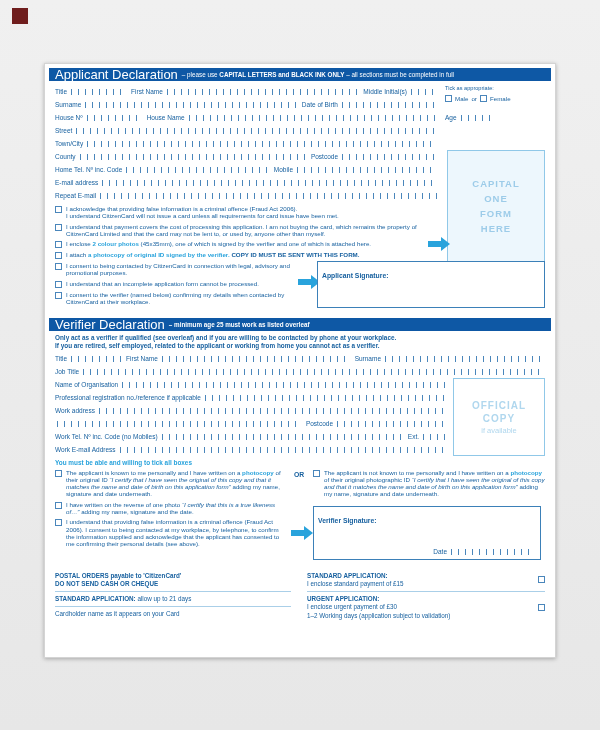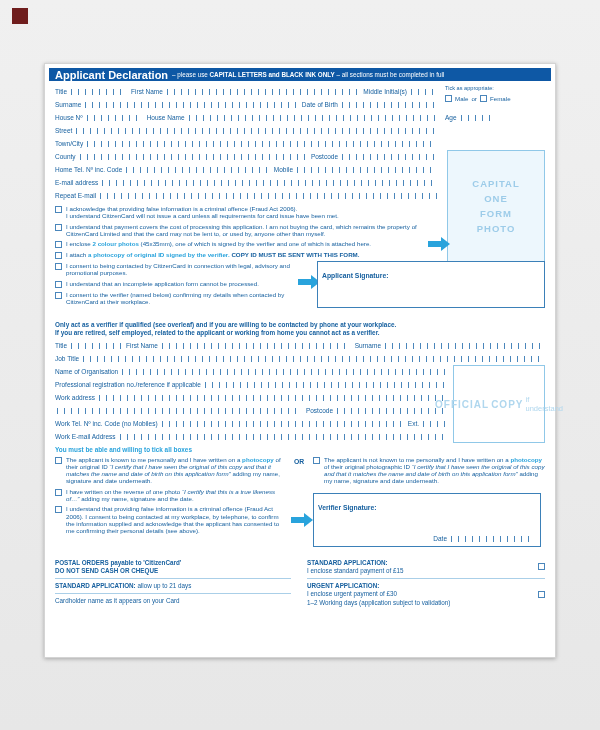--- a/index.html
+++ b/index.html
@@ -6,21 +6,21 @@
   html,body { width:600px; height:730px; overflow:hidden; }
   body { font-family:"Liberation Sans", sans-serif; background:#ebebeb; position:relative; }
   .canvas { position:absolute; inset:0; background:linear-gradient(180deg,#f0f0f0 0%,#e7e7e7 100%); }
   .corner-mark { position:absolute; left:12px; top:8px; width:16px; height:16px; background:#6f1d1d; }
   .sheet { position:absolute; left:44px; top:63px; width:512px; min-height:595px; background:#ffffff;
            border:1px solid #d4d4d4; box-shadow:0 1px 4px rgba(0,0,0,.28); padding:4px; }
 
   
   .sec { margin-bottom:2px; }
   .sec-hdr { height:13px; background:#0e58a5; color:#fff; display:flex; align-items:center; padding:0 6px; gap:4px; white-space:nowrap; }
-  .hdr-title { font-size:11px; font-weight:bold; }
+  .hdr-title { font-size:13px; font-weight:normal; }
   .hdr-sub { font-size:6.3px; }
   .hdr-strong { font-weight:bold; }
 
   
   .frow { display:flex; align-items:flex-end; height:13px; padding-bottom:3px; }
   .flabel { font-size:6.5px; color:#17609f; white-space:nowrap; line-height:7px; padding-right:2px; }
   .comb { height:6px; margin:0 5px 0 2px;
           background-image:repeating-linear-gradient(to right,#4a86bb 0,#4a86bb 1px,transparent 1px,transparent 7px); }
   .frow .comb:last-child { margin-right:0; }
   .grow { flex:1; }
@@ -55,21 +55,21 @@
   .arrow::after { content:""; position:absolute; left:100%; top:50%; transform:translateY(-50%);
                   width:0; height:0; border-left:9px solid #29a3dc; border-top:7px solid transparent; border-bottom:7px solid transparent; }
   .photo-arrow { top:160px; right:110px; width:13px; }
   .appsig-arrow { top:198px; right:240px; width:13px; }
 
   
   .ver-body { position:relative; padding:3px 6px 6px; }
   .ver-intro { font-size:6.4px; line-height:7.6px; font-weight:bold; color:#17609f; margin-bottom:2px; }
   .lim { width:392px; }
   .stamp-box { position:absolute; top:47px; right:6px; width:92px; height:78px; border:1px solid #90c8e8; background:#fff;
-               display:flex; flex-direction:row; align-items:center; justify-content:center; gap:2px;
+               display:flex; flex-direction:column; align-items:center; justify-content:center; gap:2px;
                color:#b0d7ee; font-weight:bold; }
   .stamp-big { font-size:10px; letter-spacing:1px; }
   .stamp-small { font-size:7.5px; font-weight:normal; color:#b0d7ee; }
   .tick-note2 { font-size:6.4px; font-weight:bold; color:#29a3dc; margin:3px 0 3px; }
   .checks { display:flex; gap:6px; align-items:flex-start; }
   .check-col-left { flex:1; }
   .or-cell { width:16px; text-align:center; font-size:6.8px; font-weight:bold; color:#17609f; padding-top:2px; }
   .check-col-right { width:232px; }
   .ver-sig-wrap { position:relative; margin-top:8px; }
   .ver-sig { width:228px; height:54px; padding:2px 4px; position:relative; }
@@ -192,31 +192,35 @@
           <span>Female</span>
         </div>
         <div class="age-row">
           <span class="flabel">Age</span>
           <div class="comb w30"></div>
         </div>
         <div class="photo-box">
           <span>CAPITAL</span>
           <span>ONE</span>
           <span>FORM</span>
-          <span>PHOTO</span>
+          <span>HERE</span>
         </div>
         <div class="arrow photo-arrow"></div>
         <div class="arrow appsig-arrow"></div>
         <div class="sig-box app-sig">
           <span class="sig-label">Applicant Signature:</span>
         </div>
       </div>
     </section>
 
     <section class="sec">
+      <header class="sec-hdr">
+        <span class="hdr-title">Verifier Declaration</span>
+        <span class="hdr-sub hdr-strong">– minimum age 25 must work as listed overleaf</span>
+      </header>
 
       <div class="ver-body">
         <div class="ver-intro"><span>Only act as a verifier if qualified (see overleaf) and if you are willing to be contacted by phone at your workplace.</span><br><span>If you are retired, self employed, related to the applicant or working from home you cannot act as a verifier.</span></div>
 
         <div>
           <div class="frow">
             <span class="flabel">Title</span>
             <div class="comb w50"></div>
             <span class="flabel">First Name</span>
             <div class="comb grow"></div>
@@ -252,21 +256,21 @@
           </div>
           <div class="frow lim">
             <span class="flabel">Work E-mail Address</span>
             <div class="comb grow"></div>
           </div>
         </div>
 
         <div class="stamp-box">
           <span class="stamp-big">OFFICIAL</span>
           <span class="stamp-big">COPY</span>
-          <span class="stamp-small">if understand</span>
+          <span class="stamp-small">if available</span>
         </div>
 
         <div class="tick-note2">You must be able and willing to tick all boxes</div>
 
         <div class="checks">
           <div class="check-col-left">
             <div class="decl">
               <span class="cb"></span>
               <span class="dtext"><span>The applicant is known to me personally and I have written on a </span><span class="em">photocopy</span><span> of their original ID </span><span class="it">“I certify that I have seen the original of this copy and that it matches the name and date of birth on this application form”</span><span> adding my name, signature and date underneath.</span></span>
             </div>

